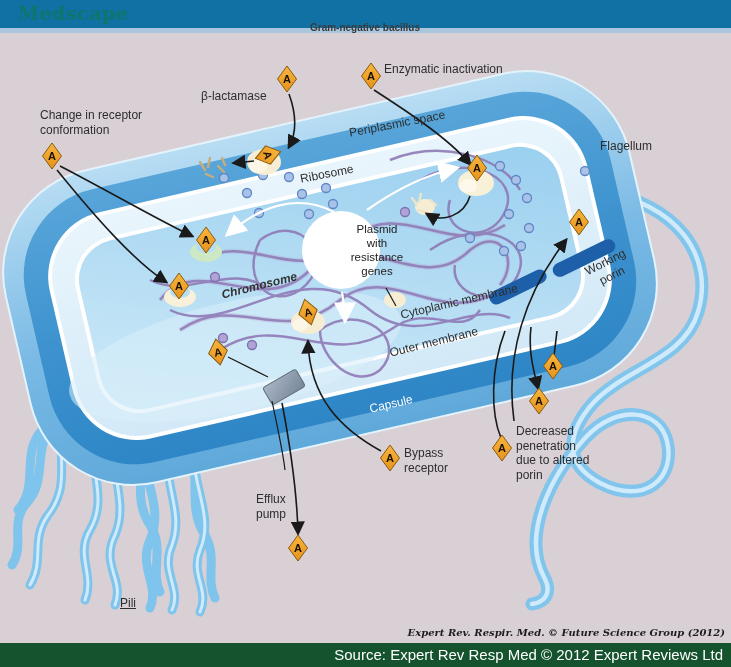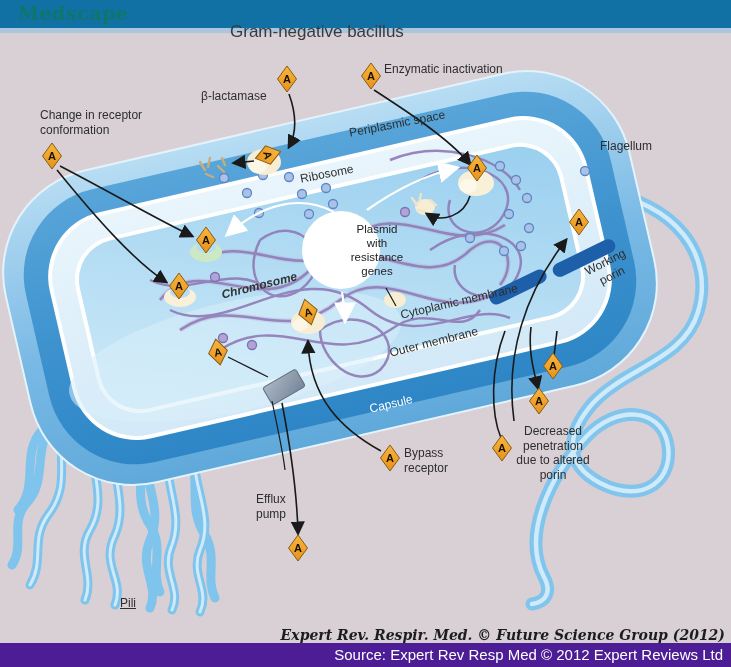--- a/index.html
+++ b/index.html
@@ -3,32 +3,32 @@
 <meta charset="utf-8">
 <style>
   html,body{margin:0;padding:0;}
   body{width:731px;height:667px;position:relative;background:#d8d0d5;overflow:hidden;
        font-family:"Liberation Sans", sans-serif;}
   .stage{position:absolute;inset:0;width:731px;height:667px;}
   .topbar{position:absolute;left:0;top:0;width:731px;height:28px;background:#1170a4;}
   .topstrip{position:absolute;left:0;top:28px;width:731px;height:5px;background:#a9c6dd;}
   .brand{position:absolute;left:18px;top:2px;color:#0f766e;font-family:"DejaVu Serif", serif;
          font-size:19px;font-weight:bold;letter-spacing:0.5px;}
-  .title{position:absolute;left:230px;top:22px;width:270px;text-align:left;
-         font-size:17px;font-weight:normal;color:#3a3a3a;}
+  .title{position:absolute;left:230px;top:22px;width:270px;text-align:center;
+         font-size:10px;font-weight:bold;color:#3a3a3a;}
   svg.art{position:absolute;left:0;top:0;}
   .lbl{position:absolute;font-size:12px;color:#2e2e2e;line-height:1.22;}
   .lbl.nw{white-space:nowrap;}
   .rot{transform-origin:left top;}
   .white{color:#ffffff;}
   .bolditalic{font-weight:bold;font-style:italic;}
   .center{text-align:center;}
   .credit{position:absolute;right:6px;top:627px;font-family:"DejaVu Serif", serif;
-          font-style:italic;font-weight:bold;font-size:14px;color:#1c1c1c;}
-  .sourcebar{position:absolute;left:0;top:643px;width:731px;height:24px;background:#4c1d95;}
+          font-style:italic;font-weight:bold;font-size:10px;color:#1c1c1c;}
+  .sourcebar{position:absolute;left:0;top:643px;width:731px;height:24px;background:#14532d;}
   .sourcetext{position:absolute;right:8px;top:0;height:24px;line-height:24px;
               color:#ffffff;font-size:15px;white-space:nowrap;}
 </style>
 </head>
 <body>
 
 <div class="stage">
 
   <svg class="art" width="731" height="667" viewBox="0 0 731 667">
     <defs>
@@ -296,21 +296,21 @@
   <div class="lbl nw rot" style="left:299px;top:172px;transform:rotate(-11deg);">Ribosome</div>
   <div class="lbl nw" style="left:600px;top:139px;text-align:right;">Flagellum</div>
   <div class="lbl center" style="left:312px;top:222px;width:58px;font-size:11.5px;color:#222;margin-left:36px;">Plasmid with resistance genes</div>
   <div class="lbl nw rot bolditalic" style="left:220px;top:288px;transform:rotate(-14deg);color:#333;">Chromosome</div>
   <div class="lbl nw rot" style="left:399px;top:308px;transform:rotate(-13deg);">Cytoplamic membrane</div>
   <div class="lbl center rot" style="left:578px;top:268px;width:54px;transform:rotate(-27deg);">Working porin</div>
   <div class="lbl nw rot" style="left:388px;top:346px;transform:rotate(-14deg);">Outer membrane</div>
   <div class="lbl nw rot white" style="left:368px;top:402px;transform:rotate(-13deg);">Capsule</div>
   <div class="lbl" style="left:404px;top:446px;width:58px;">Bypass receptor</div>
   <div class="lbl" style="left:256px;top:492px;width:46px;">Efflux pump</div>
-  <div class="lbl" style="left:516px;top:424px;width:74px;text-align:center;">Decreased penetration due to altered porin</div>
+  <div class="lbl" style="left:516px;top:424px;width:74px;">Decreased penetration due to altered porin</div>
   <div class="lbl nw" style="left:120px;top:596px;text-decoration:underline;">Pili</div>
 
   <div class="credit">Expert Rev. Respir. Med. © Future Science Group (2012)</div>
   <div class="sourcebar">
     <div class="sourcetext">Source: Expert Rev Resp Med © 2012 Expert Reviews Ltd</div>
   </div>
 
 </div>
 
 </body></html>

